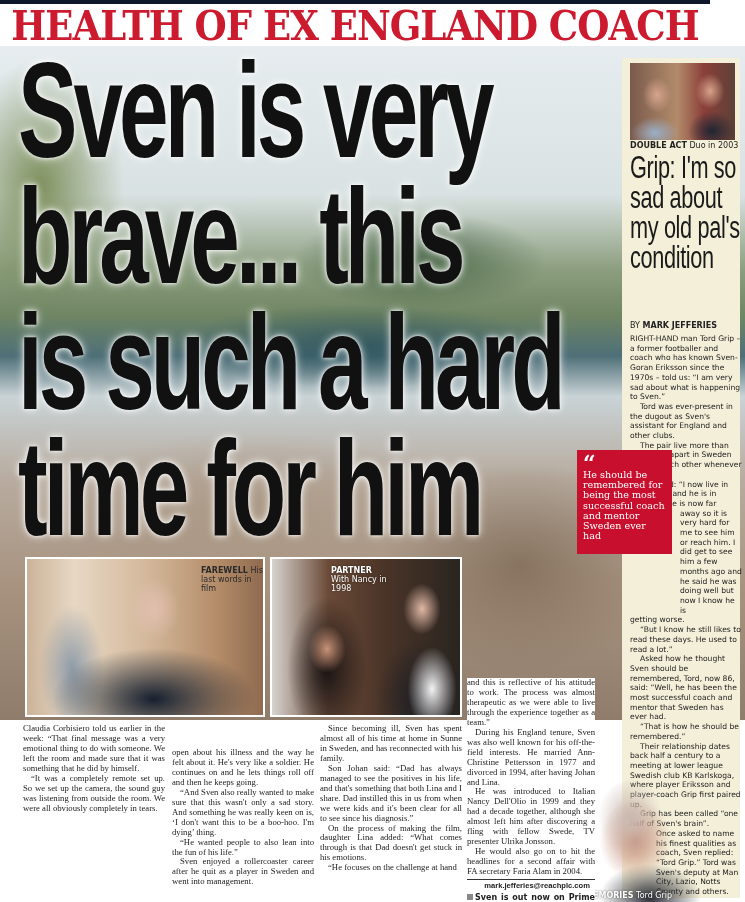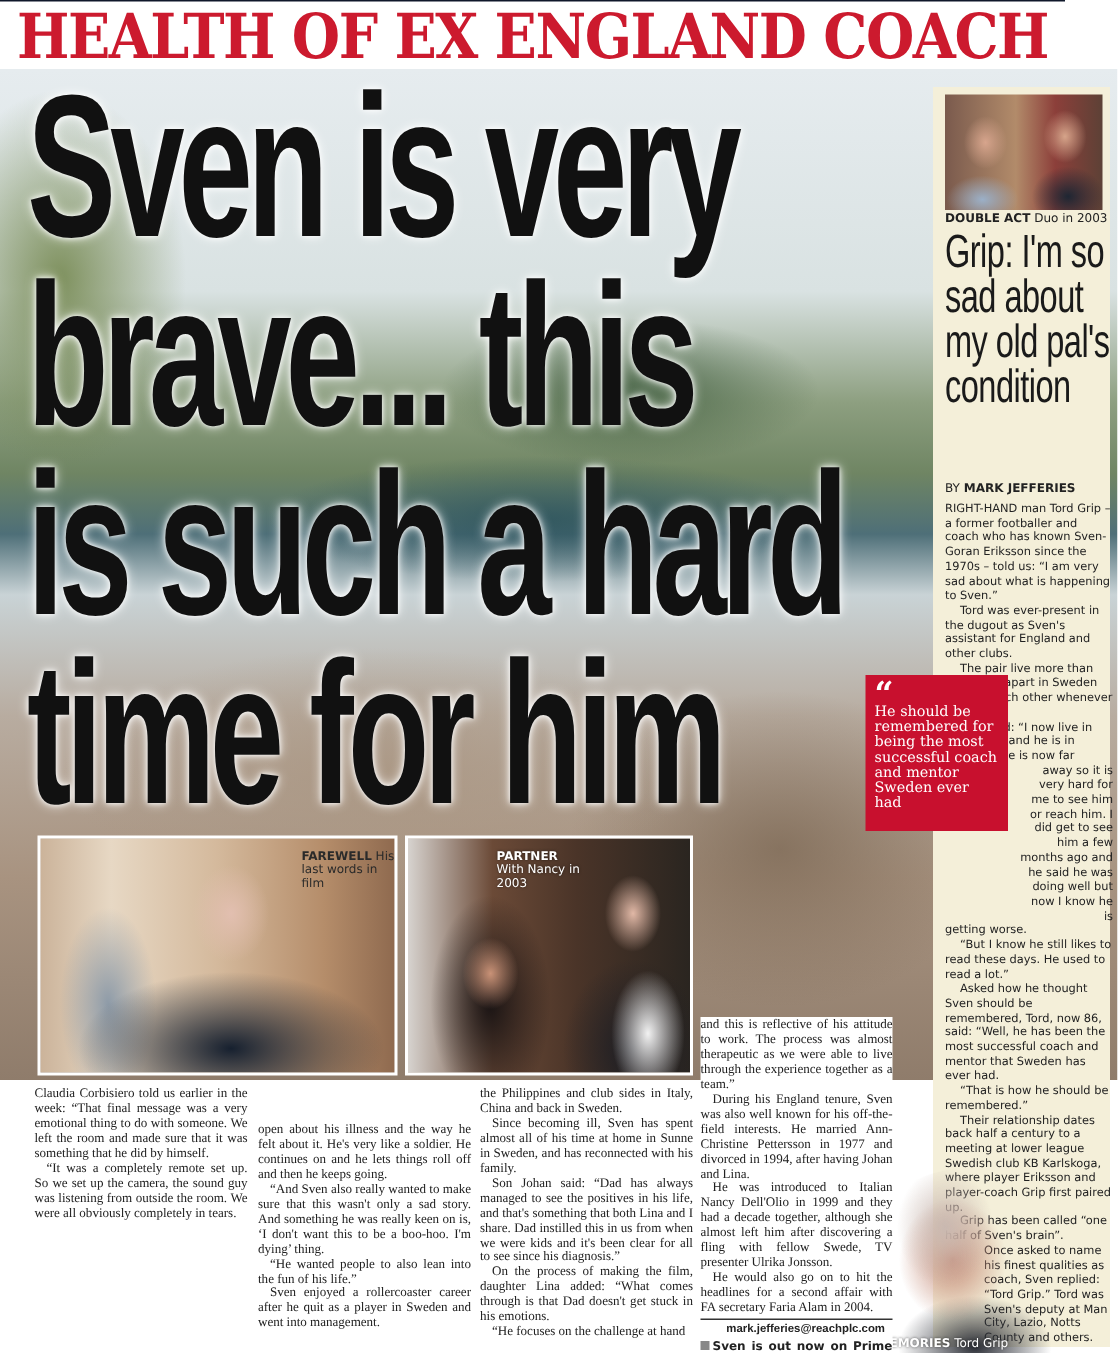--- a/index.html
+++ b/index.html
@@ -2,21 +2,21 @@
 <html><head>
 <meta charset="utf-8">
 <style>
   * { margin: 0; padding: 0; box-sizing: border-box; }
   html, body { width: 745px; height: 902px; overflow: hidden; background: #ffffff; }
   body { position: relative; font-family: "Liberation Serif", serif; color: #1a1a1a; }
 
   
   .strap {
     position: absolute; left: 0; top: 0; width: 710px; height: 46px;
-    background: #ffffff; border-top: 1px solid #0f172a;
+    background: #ffffff; border-top: 4px solid #0f172a;
     display: flex; align-items: center; justify-content: center;
   }
   .strap-text {
     font-family: "DejaVu Serif", serif; font-weight: bold;
     color: #cc1a2e; font-size: 37px; letter-spacing: -1px;
     transform: scaleY(1.12); white-space: nowrap;
   }
 
   
   .hero {
@@ -71,21 +71,21 @@
     position: absolute; left: 8px; top: 263px; width: 115px;
     font-family: "DejaVu Sans", sans-serif; font-size: 8px; color: #222;
   }
   .byline b { font-weight: bold; }
   .side-body {
     position: absolute; left: 8px; top: 276px; width: 112px;
     font-family: "DejaVu Sans", sans-serif; font-size: 7.6px; line-height: 9.7px; color: #222;
   }
   .side-body p { text-indent: 0; }
   .side-body p + p { text-indent: 10px; }
-  .side-body .pad { padding-left: 50px; text-indent: 0 !important; text-align: right; }
+  .side-body .pad { padding-left: 50px; text-indent: 0 !important; }
   .side-body .pad2 { padding-left: 26px; text-indent: 0 !important; }
 
   
   .pullquote {
     position: absolute; left: 577px; top: 450px; width: 95px; height: 104px;
     background: #c8102e; color: #fff; padding: 4px 6px;
     font-family: "DejaVu Serif", serif; font-size: 9.6px; line-height: 10.2px;
   }
   .pq-mark { font-size: 22px; line-height: 18px; font-weight: bold; height: 16px; }
 
@@ -195,35 +195,34 @@
   <div>He should be remembered for being the most successful coach and mentor Sweden ever had</div>
 </div>
 
 <div class="photo-farewell"></div>
 <div class="caption-dark-on-photo" style="left:201px; top:566px; width:62px;">
   <b>FAREWELL</b><span> His last words in film</span>
 </div>
 
 <div class="photo-partner"></div>
 <div class="caption-light" style="left:331px; top:566px; width:60px;">
-  <b>PARTNER</b><span> With Nancy in 2003</span>
+  <b>PARTNER</b><span> With Nancy in 1998</span>
 </div>
 
 <div class="col" style="left:23px;">
   <p class="first">Claudia Corbisiero told us earlier in the week: “That final message was a very emotional thing to do with someone. We left the room and made sure that it was something that he did by himself.</p>
   <p>“It was a completely remote set up. So we set up the camera, the sound guy was listening from outside the room. We were all obviously completely in tears.</p>
 </div>
 <div class="col" style="left:172px;margin-top:24px;">
   <p class="first">open about his illness and the way he felt about it. He's very like a soldier. He continues on and he lets things roll off and then he keeps going.</p>
   <p>“And Sven also really wanted to make sure that this wasn't only a sad story. And something he was really keen on is, ‘I don't want this to be a boo-hoo. I'm dying’ thing.</p>
   <p>“He wanted people to also lean into the fun of his life.”</p>
   <p>Sven enjoyed a rollercoaster career after he quit as a player in Sweden and went into management.</p>
 </div>
 <div class="col" style="left:320px;">
-  <p class="first">the Philippines and club sides in Italy, China and back in Sweden.</p>
   <p>Since becoming ill, Sven has spent almost all of his time at home in Sunne in Sweden, and has reconnected with his family.</p>
   <p>Son Johan said: “Dad has always managed to see the positives in his life, and that's something that both Lina and I share. Dad instilled this in us from when we were kids and it's been clear for all to see since his diagnosis.”</p>
   <p>On the process of making the film, daughter Lina added: “What comes through is that Dad doesn't get stuck in his emotions.</p>
   <p>“He focuses on the challenge at hand</p>
 </div>
 
 <div class="photo-memories"></div>
 <div class="caption-light" style="left:585px; top:891px; width:110px;">
   <b>MEMORIES</b><span> Tord Grip</span>
 </div>

